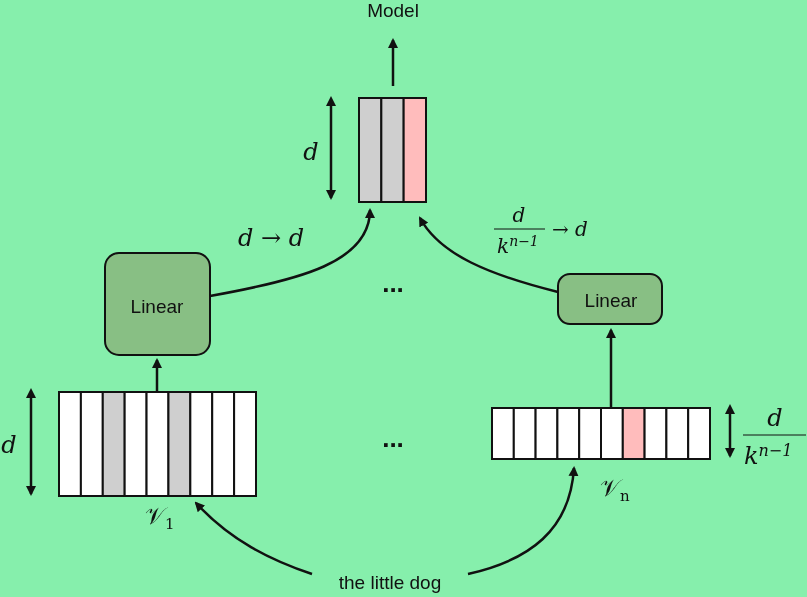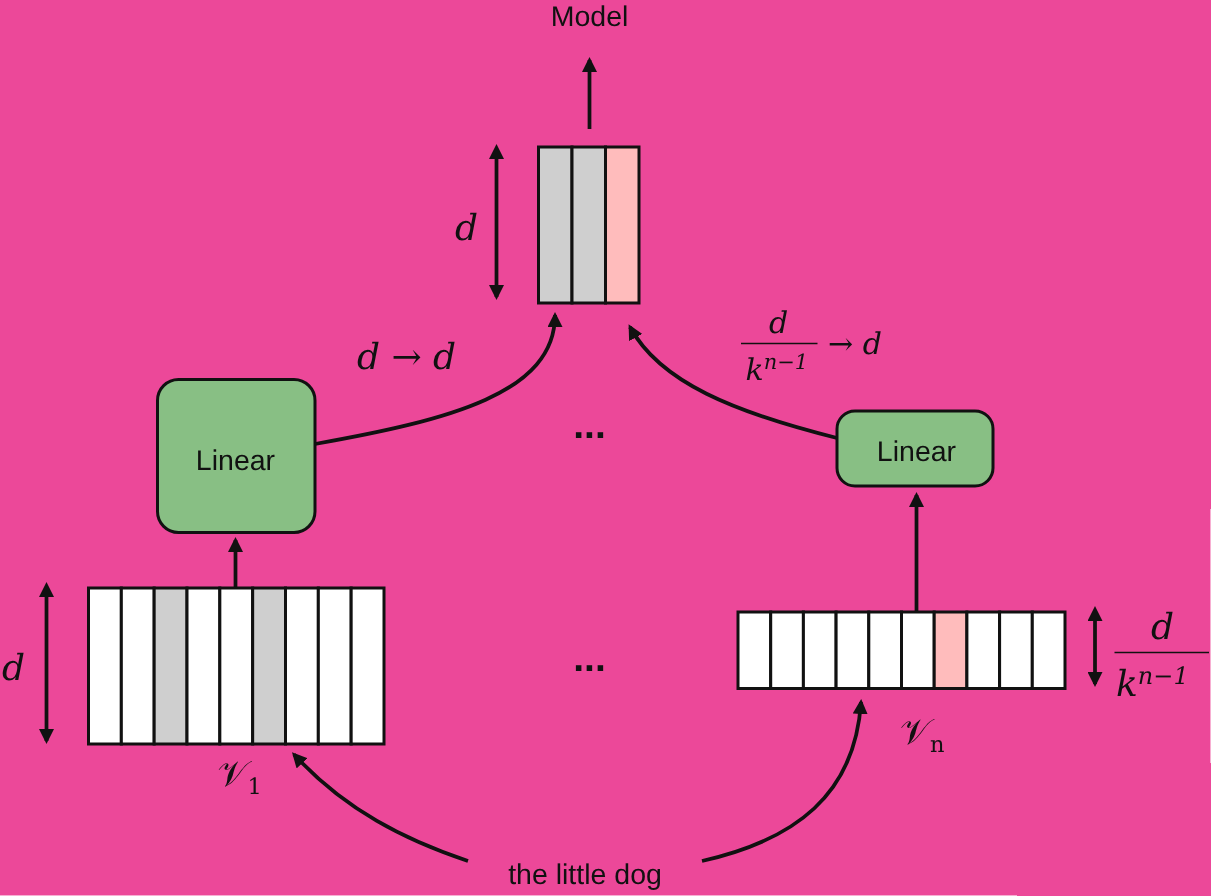--- a/index.html
+++ b/index.html
@@ -1,16 +1,16 @@
 <!DOCTYPE html>
 <html><head>
 <meta charset="utf-8">
 <style>
   html, body { margin: 0; padding: 0; background: #ffffff; }
-  #stage { position: relative; width: 807px; height: 597px; overflow: hidden; background: #ec4899; }
+  #stage { position: relative; width: 807px; height: 597px; overflow: hidden; background: #86efac; }
   svg { position: absolute; left: 0; top: 0; }
   .sans { font-family: "Liberation Sans", sans-serif; fill: #111; }
   .serif { font-family: "DejaVu Serif", serif; font-style: italic; fill: #111; }
   .serif-up { font-family: "DejaVu Serif", serif; fill: #111; }
 </style>
 </head>
 <body>
 
 <div id="stage">
 <svg width="807" height="597" viewBox="0 0 807 597">

